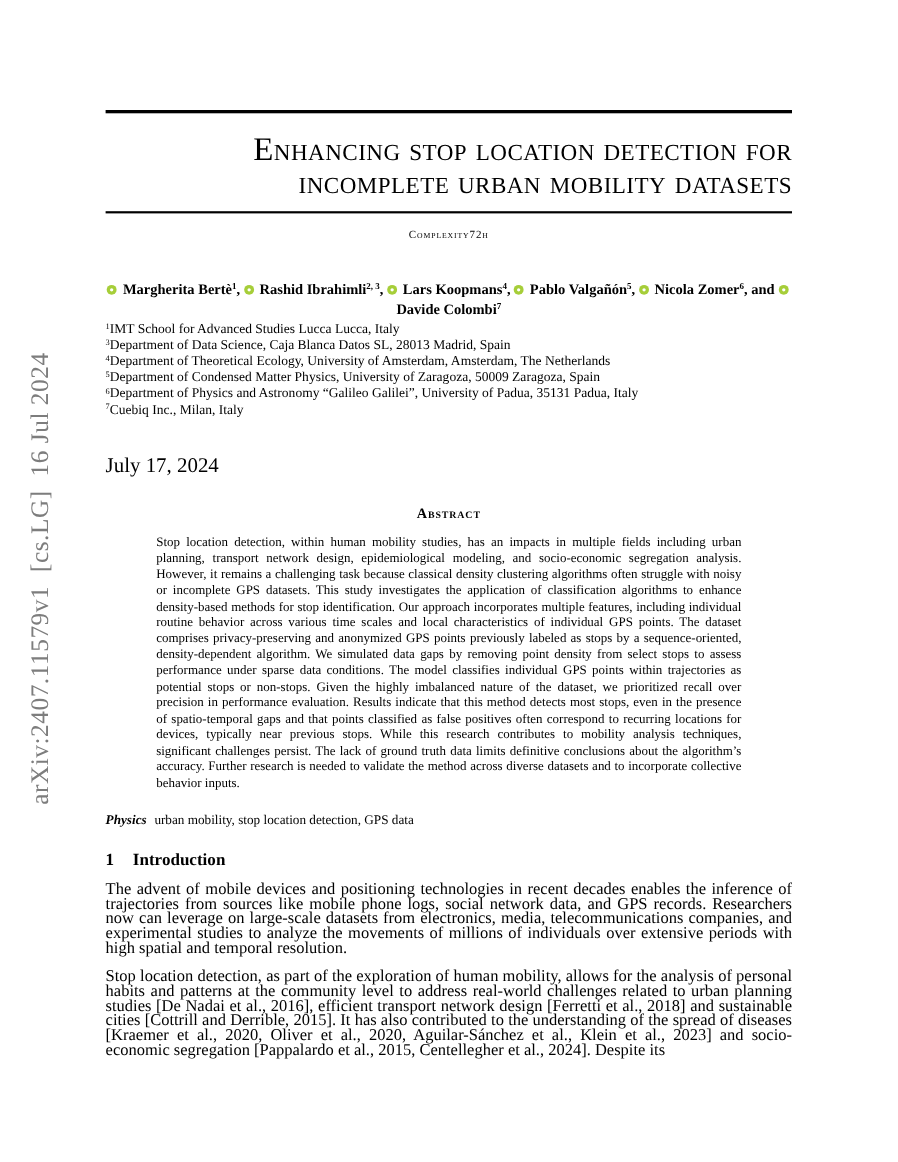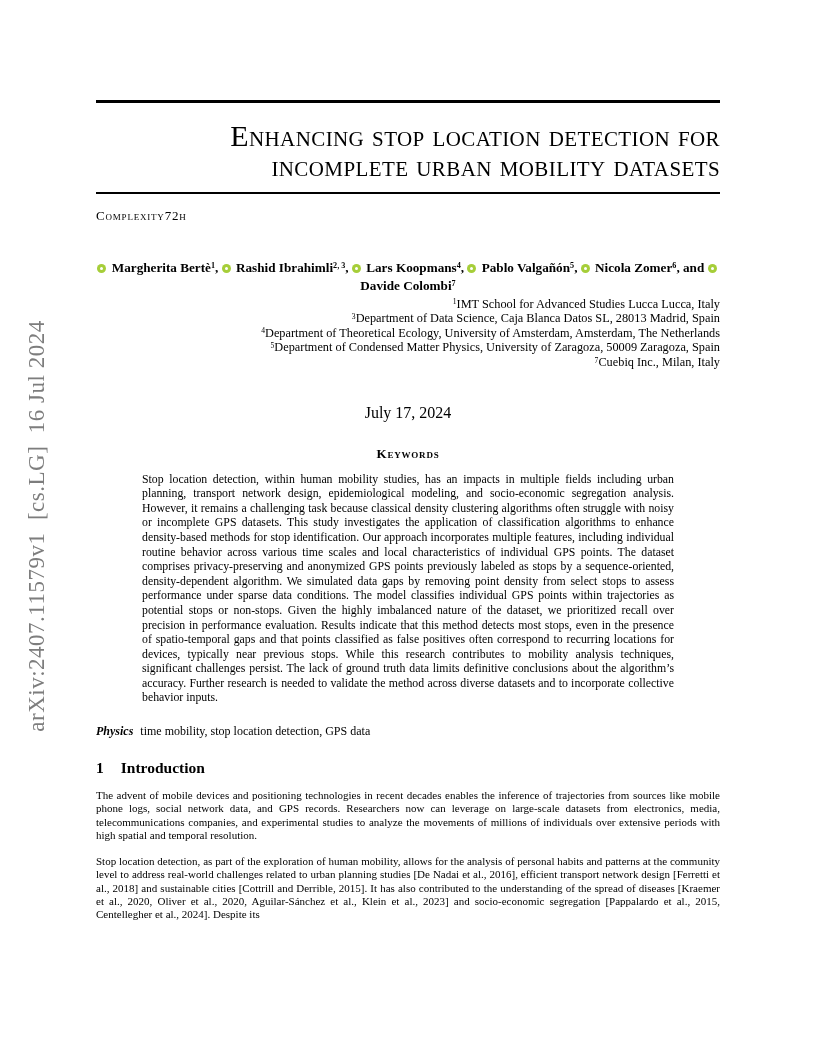--- a/index.html
+++ b/index.html
@@ -41,22 +41,23 @@
     margin-top:18px;
     text-align:right;
     font-variant:small-caps;
     font-size:30px;
     line-height:30px;
     letter-spacing:0.4px;
     font-weight:400;
   }
   .venue{
     margin-top:14px;
+    text-align:center;
     font-variant:small-caps;
-    font-size:13px;
+    font-size:10px;
     letter-spacing:0.8px;
   }
   .authors{
     margin-top:36px;
     text-align:center;
     font-weight:bold;
     font-size:13.2px;
     line-height:16.5px;
   }
   .orcid{
@@ -77,28 +78,27 @@
     background:#ffffff;
   }
   sup{
     font-size:62%;
     vertical-align:baseline;
     position:relative;
     top:-0.45em;
   }
   .affiliations{
     margin-top:1px;
-    text-align:right;
+    text-align:left;
     font-size:12.3px;
     line-height:13.6px;
   }
   .date{
     margin-top:33px;
-    text-align:center;
-    font-size:16px;
+    font-size:19px;
   }
   .abstract-heading{
     margin-top:24px;
     text-align:center;
     font-variant:small-caps;
     font-weight:bold;
     font-size:13px;
     letter-spacing:0.8px;
   }
   .abstract-body{
@@ -119,21 +119,21 @@
   }
   .keywords .kw-text{ margin-left:7px; }
   .section-heading{
     margin-top:21px;
     font-weight:bold;
     font-size:15.5px;
   }
   .section-heading .sec-num{ margin-right:17px; }
   .para{
     margin-top:12px;
-    font-size:11px;
+    font-size:15px;
     line-height:13.4px;
     text-align:justify;
   }
 </style>
 </head>
 <body>
 
 <div class="page">
 
   <div class="stamp">arXiv:2407.11579v1  [cs.LG]  16 Jul 2024</div>
@@ -148,31 +148,32 @@
 
     <div class="venue">Complexity72h</div>
 
     <div class="authors"><span class="orcid" style="background: rgb(166, 206, 57);"></span> Margherita Bertè<sup>1</sup>, <span class="orcid" style="background: rgb(166, 206, 57);"></span> Rashid Ibrahimli<sup>2, 3</sup>, <span class="orcid" style="background: rgb(166, 206, 57);"></span> Lars Koopmans<sup>4</sup>, <span class="orcid" style="background: rgb(166, 206, 57);"></span> Pablo Valgañón<sup>5</sup>, <span class="orcid" style="background: rgb(166, 206, 57);"></span> Nicola Zomer<sup>6</sup>, and <span class="orcid" style="background: rgb(166, 206, 57);"></span><br>Davide Colombi<sup>7</sup></div>
 
     <div class="affiliations">
         <div><sup>1</sup>IMT School for Advanced Studies Lucca Lucca, Italy</div>
         <div><sup>3</sup>Department of Data Science, Caja Blanca Datos SL, 28013 Madrid, Spain</div>
         <div><sup>4</sup>Department of Theoretical Ecology, University of Amsterdam, Amsterdam, The Netherlands</div>
         <div><sup>5</sup>Department of Condensed Matter Physics, University of Zaragoza, 50009 Zaragoza, Spain</div>
+        <div><sup>6</sup>Department of Physics and Astronomy “Galileo Galilei”, University of Padua, 35131 Padua, Italy</div>
         <div><sup>7</sup>Cuebiq Inc., Milan, Italy</div>
       </div>
 
     <div class="date">July 17, 2024</div>
 
-    <div class="abstract-heading">Keywords</div>
+    <div class="abstract-heading">Abstract</div>
 
     <div class="abstract-body">Stop location detection, within human mobility studies, has an impacts in multiple fields including urban planning, transport network design, epidemiological modeling, and socio-economic segregation analysis. However, it remains a challenging task because classical density clustering algorithms often struggle with noisy or incomplete GPS datasets. This study investigates the application of classification algorithms to enhance density-based methods for stop identification. Our approach incorporates multiple features, including individual routine behavior across various time scales and local characteristics of individual GPS points. The dataset comprises privacy-preserving and anonymized GPS points previously labeled as stops by a sequence-oriented, density-dependent algorithm. We simulated data gaps by removing point density from select stops to assess performance under sparse data conditions. The model classifies individual GPS points within trajectories as potential stops or non-stops. Given the highly imbalanced nature of the dataset, we prioritized recall over precision in performance evaluation. Results indicate that this method detects most stops, even in the presence of spatio-temporal gaps and that points classified as false positives often correspond to recurring locations for devices, typically near previous stops. While this research contributes to mobility analysis techniques, significant challenges persist. The lack of ground truth data limits definitive conclusions about the algorithm’s accuracy. Further research is needed to validate the method across diverse datasets and to incorporate collective behavior inputs.</div>
 
     <div class="keywords">
-      <span class="kw-label">Physics</span><span class="kw-text">time mobility, stop location detection, GPS data</span>
+      <span class="kw-label">Physics</span><span class="kw-text">urban mobility, stop location detection, GPS data</span>
     </div>
 
     <div class="section-heading">
       <span class="sec-num">1</span><span>Introduction</span>
     </div>
 
     <div class="para">The advent of mobile devices and positioning technologies in recent decades enables the inference of trajectories from sources like mobile phone logs, social network data, and GPS records. Researchers now can leverage on large-scale datasets from electronics, media, telecommunications companies, and experimental studies to analyze the movements of millions of individuals over extensive periods with high spatial and temporal resolution.</div>
 
     <div class="para">Stop location detection, as part of the exploration of human mobility, allows for the analysis of personal habits and patterns at the community level to address real-world challenges related to urban planning studies [De Nadai et al., 2016], efficient transport network design [Ferretti et al., 2018] and sustainable cities [Cottrill and Derrible, 2015]. It has also contributed to the understanding of the spread of diseases [Kraemer et al., 2020, Oliver et al., 2020, Aguilar-Sánchez et al., Klein et al., 2023] and socio-economic segregation [Pappalardo et al., 2015, Centellegher et al., 2024]. Despite its</div>
 

